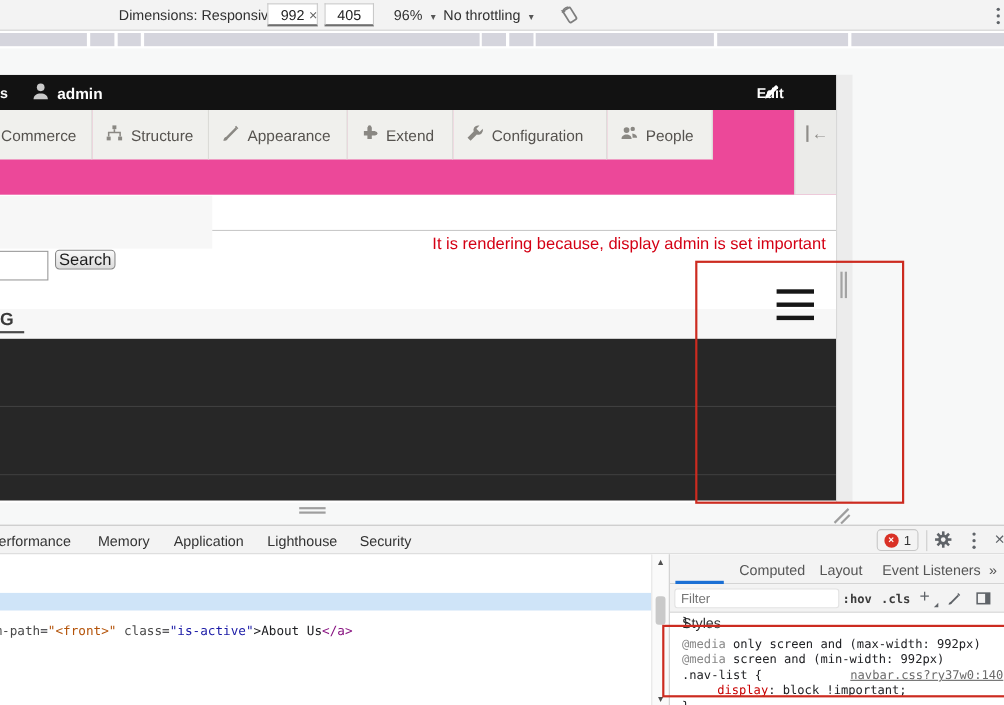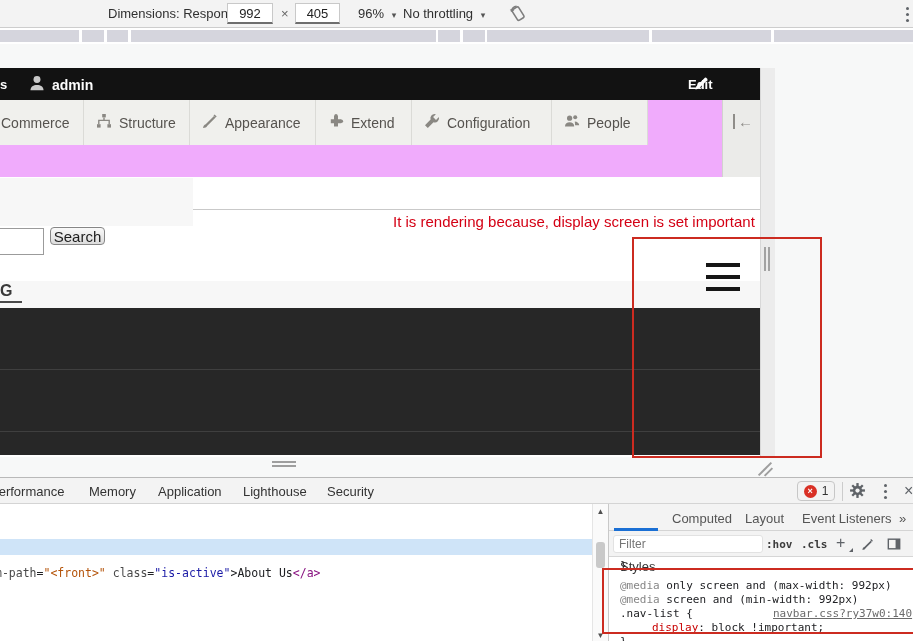--- a/index.html
+++ b/index.html
@@ -24,21 +24,21 @@
   .mq-seg { position:absolute; top:2px; height:12px; background:#d5d5dd; }
 
   
   .canvas { left:0; top:44px; width:913px; height:433px; background:#f7f8f8; }
 
   
   .page { left:0; top:68px; width:760px; height:389px; background:#fff; overflow:hidden; }
   .admin-bar { position:absolute; left:0; top:0; width:760px; height:32px; background:#121212;
                color:#fff; }
   .ab-text { position:absolute; top:9px; font-size:13px; font-weight:bold; color:#fdfdfd; }
-  .tray { position:absolute; left:0; top:32px; width:760px; height:77px; background:#f0abfc; }
+  .tray { position:absolute; left:0; top:32px; width:760px; height:77px; background:#ec4899; }
   .tray-tab { position:absolute; top:0; height:45px; background:#f0f0ed;
               border-right:1px solid #dbdbd7; display:flex; align-items:center; gap:7px;
               padding-left:12px; font-size:14px; color:#56534f; overflow:hidden; }
   .tray-tab svg { flex:0 0 auto; }
   .tray-right { position:absolute; left:722px; top:0; width:38px; height:77px; background:#ebebe9;
                 border-left:1px solid #d2d2ce; }
   .collapse-ic { position:absolute; left:10px; top:14px; color:#8f8d89; font-size:15px;
                  border-left:2px solid #8f8d89; padding-left:3px; line-height:15px; }
   .tray-bottom-line { position:absolute; left:0; top:109px; width:760px; height:1px; background:#c9c9c9; }
   .search-region { position:absolute; left:0; top:110px; width:193px; height:48px; background:#f7f7f7; }
@@ -113,21 +113,21 @@
 
   .red-rect { position:absolute; border:2px solid #cc2b20; background:transparent; }
 </style>
 </head>
 <body>
 
 <div class="screen">
 
   <div class="abs device-toolbar">
     <span class="dt-label" style="left:108px"><span>Dimensions: Responsive</span> <span class="caret">▾</span></span>
-    <input class="dt-input" style="left: 227px;" value="992">
+    <input class="dt-input" style="left: 243px;" value="992">
     <span class="dt-label" style="left:281px;color:#666">×</span>
     <input class="dt-input" style="left: 295px; width: 45px;" value="405">
     <span class="dt-label" style="left:358px"><span>96%</span> <span class="caret">▾</span></span>
     <span class="dt-label" style="left:403px"><span>No throttling</span> <span class="caret">▾</span></span>
     <span class="abs" style="left:508px;top:4px">
       <svg width="20" height="20" viewBox="0 0 20 20">
           <rect x="6.5" y="3.5" width="7.5" height="12.5" rx="1.5" fill="none" stroke="#7e7e7e" stroke-width="1.6" transform="rotate(-32 10 10)"></rect>
           <path d="M3.2 7.5 C3.8 4.5 6 2.6 8.6 2.3" fill="none" stroke="#7e7e7e" stroke-width="1.4"></path>
           <path d="M1.8 5.2 l2 2.8 2.6-1.8 z" fill="#7e7e7e"></path>
         </svg>
@@ -213,21 +213,21 @@
             </svg></span>
         <span>People</span>
       </div>
       <div class="tray-right">
         <span class="collapse-ic">←</span>
       </div>
       <div class="tray-bottom-line"></div>
     </div>
 
     <div class="search-region"></div>
-    <div class="annotation-text">It is rendering because, display screen is set important</div>
+    <div class="annotation-text">It is rendering because, display admin is set important</div>
 
     <input class="search-input" style="">
     <button class="search-btn">Search</button>
 
     <div class="nav-band"></div>
     <span class="nav-heading">G</span>
     <div class="nav-heading-underline"></div>
 
     <div>
       <div class="burger-bar" style="top:195px"></div>

